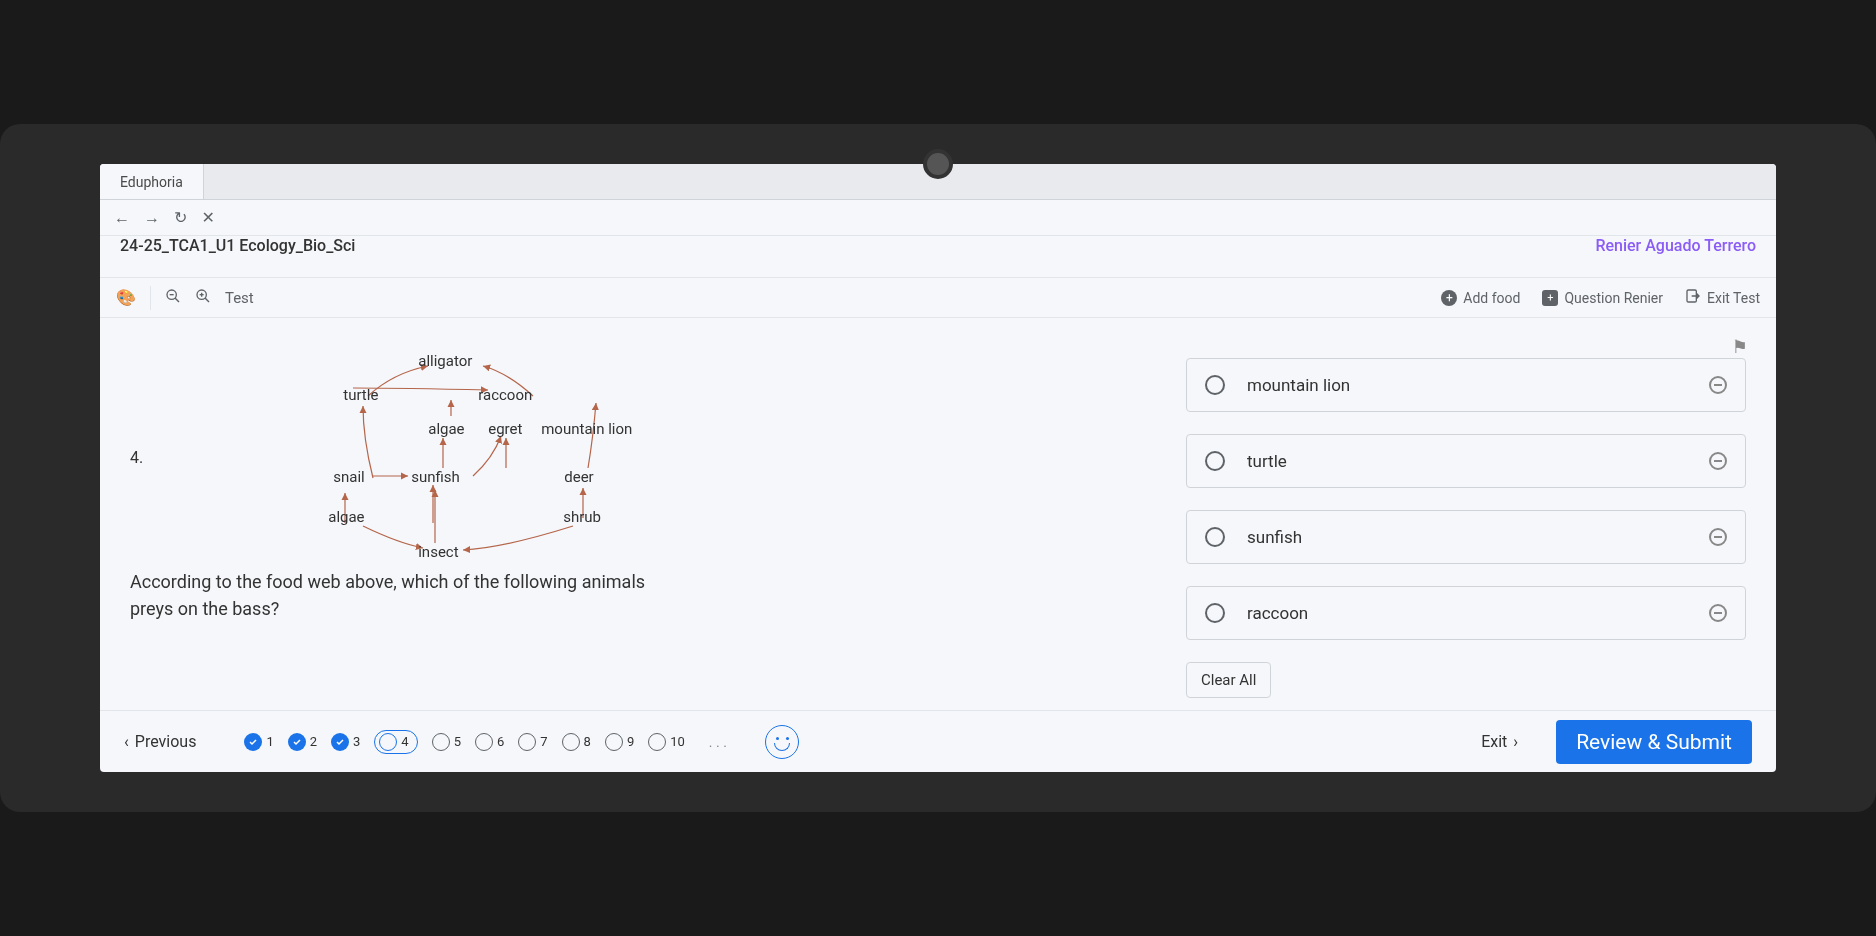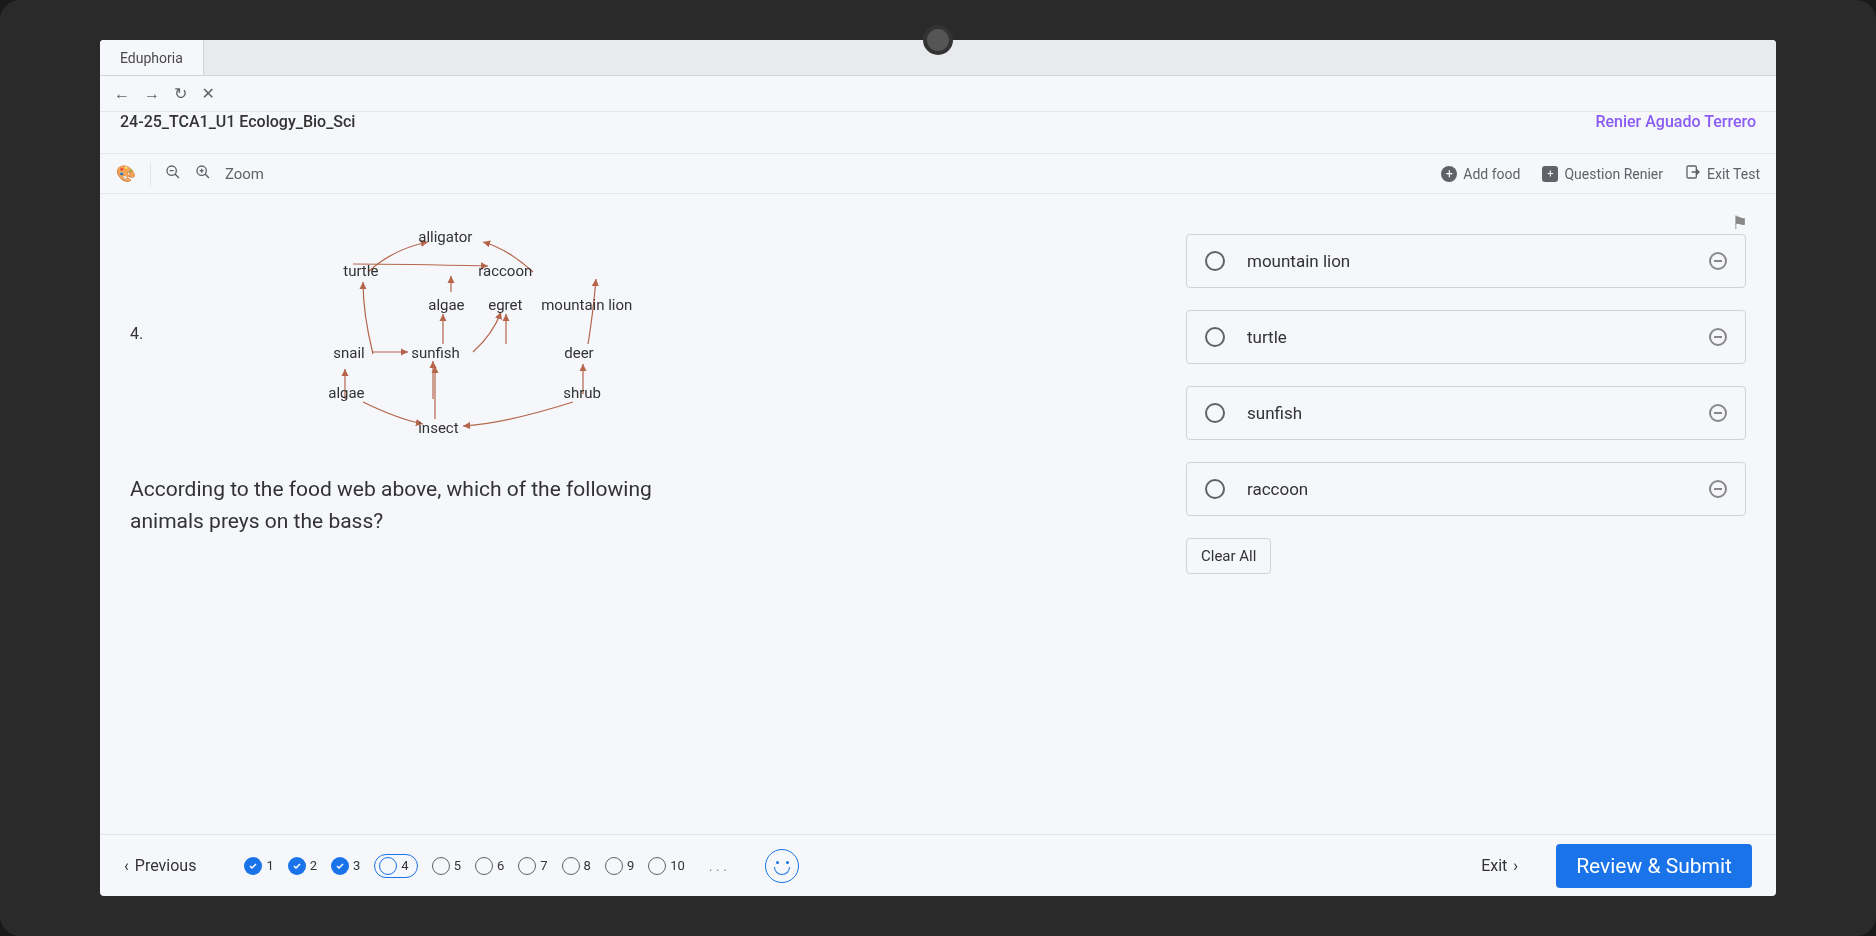--- a/index.html
+++ b/index.html
@@ -1,17 +1,17 @@
 <!DOCTYPE html>
 <html><head>
 <meta charset="utf-8">
 <style>
   * { box-sizing: border-box; margin: 0; padding: 0; font-family: -apple-system, BlinkMacSystemFont, "Segoe UI", Roboto, Arial, sans-serif; }
   body { background: #1a1a1a; display: flex; align-items: center; justify-content: center; min-height: 100vh; }
-  .tablet-frame { width: 1876px; height: 936px; background: #2a2a2a; border-radius: 20px; padding: 40px 100px; position: relative; }
+  .tablet-frame { width: 1876px; height: 688px; background: #2a2a2a; border-radius: 20px; padding: 40px 100px; position: relative; }
   .camera { position: absolute; top: 25px; left: 50%; transform: translateX(-50%); width: 30px; height: 30px; background: #555; border-radius: 50%; border: 4px solid #333; }
   .screen { width: 100%; height: 100%; background: #f5f7fa; border-radius: 4px; overflow: hidden; display: flex; flex-direction: column; }
   .tab-bar { height: 36px; background: #e8eaed; display: flex; align-items: stretch; border-bottom: 1px solid #d0d4d8; }
   .tab { background: #f5f7fa; padding: 8px 20px; font-size: 14px; color: #4a4a4a; border-right: 1px solid #d0d4d8; display: flex; align-items: center; }
   .browser-bar { height: 36px; display: flex; align-items: center; gap: 14px; padding: 0 14px; border-bottom: 1px solid #e2e5e9; }
   .browser-bar .nav-btn { color: #5f6368; font-size: 16px; cursor: pointer; }
   .title-bar { height: 42px; display: flex; align-items: flex-start; justify-content: space-between; padding: 0 20px; font-size: 16px; color: #333; border-bottom: 1px solid #e2e5e9; }
   .title-bar .title { font-weight: 500; }
   .title-bar .user { font-weight: 500; color: #8b5cf6; }
   .toolbar { height: 40px; display: flex; align-items: center; justify-content: space-between; padding: 0 16px; border-bottom: 1px solid #e2e5e9; }
@@ -21,21 +21,21 @@
   .toolbar-right { display: flex; align-items: center; gap: 22px; font-size: 14px; color: #5f6368; }
   .toolbar-right .tr-item { display: flex; align-items: center; gap: 6px; cursor: pointer; }
   .content { flex: 1; display: flex; padding: 30px 30px 10px 30px; gap: 30px; position: relative; overflow: hidden; }
   .flag-corner { position: absolute; top: 18px; right: 28px; color: #888; font-size: 18px; cursor: pointer; }
   .left-col { flex: 1; display: flex; flex-direction: column; }
   .qnum { font-size: 16px; color: #333; margin-top: 100px; }
   .qrow { display: flex; gap: 20px; align-items: flex-start; }
   .diagram { width: 480px; height: 220px; position: relative; margin-left: 40px; }
   .diagram .node { position: absolute; font-size: 15px; color: #333; }
   .diagram svg { position: absolute; inset: 0; width: 100%; height: 100%; }
-  .qtext { font-size: 21px; color: #333; line-height: 1.5; margin-top: 30px; max-width: 560px; }
+  .qtext { font-size: 18px; color: #333; line-height: 1.5; max-width: 560px; }
   .right-col { width: 560px; display: flex; flex-direction: column; gap: 22px; padding-top: 10px; }
   .choice { border: 1px solid #d0d4d8; border-radius: 4px; padding: 16px 18px; display: flex; align-items: center; gap: 22px; cursor: pointer; background: #fff0; }
   .choice .radio { width: 20px; height: 20px; border: 2px solid #5f6368; border-radius: 50%; flex-shrink: 0; }
   .choice .label { font-size: 17px; color: #333; flex: 1; }
   .choice .strike { width: 18px; height: 18px; border: 2px solid #888; border-radius: 50%; position: relative; flex-shrink: 0; }
   .choice .strike::after { content: ""; position: absolute; left: 3px; right: 3px; top: 50%; height: 2px; background: #888; transform: translateY(-50%); }
   .clear-all { align-self: flex-start; border: 1px solid #d0d4d8; border-radius: 4px; padding: 8px 14px; font-size: 15px; color: #333; background: #fff0; cursor: pointer; }
   .footer { height: 62px; border-top: 1px solid #e2e5e9; display: flex; align-items: center; padding: 0 24px; gap: 18px; }
   .footer .prev { font-size: 16px; color: #333; cursor: pointer; display: flex; align-items: center; gap: 6px; }
   .footer .qnav { display: flex; align-items: center; gap: 14px; margin-left: 30px; }
@@ -90,21 +90,21 @@
             </svg>
         </span>
         <span class="icon-btn">
           <svg width="16" height="16" viewBox="0 0 24 24" fill="none" stroke="#5f6368" stroke-width="2">
               <circle cx="10" cy="10" r="7"></circle>
               <line x1="15" y1="15" x2="21" y2="21"></line>
               <line x1="7" y1="10" x2="13" y2="10"></line>
               <line x1="10" y1="7" x2="10" y2="13"></line>
             </svg>
         </span>
-        <span class="icon-btn" style="font-size:15px;">Zoom</span>
+        <span class="icon-btn" style="font-size:15px;">Test</span>
       </div>
       <div class="toolbar-right">
         <span class="tr-item">
           <span style="width:16px;height:16px;border-radius:50%;background:#5f6368;color:#fff;display:inline-flex;align-items:center;justify-content:center;font-size:12px;line-height:1;">+</span>
           <span>Add food</span>
         </span>
         <span class="tr-item">
           <span style="width:16px;height:16px;border-radius:3px;background:#5f6368;color:#fff;display:inline-flex;align-items:center;justify-content:center;font-size:11px;line-height:1;">+</span>
           <span>Question Renier</span>
         </span>

